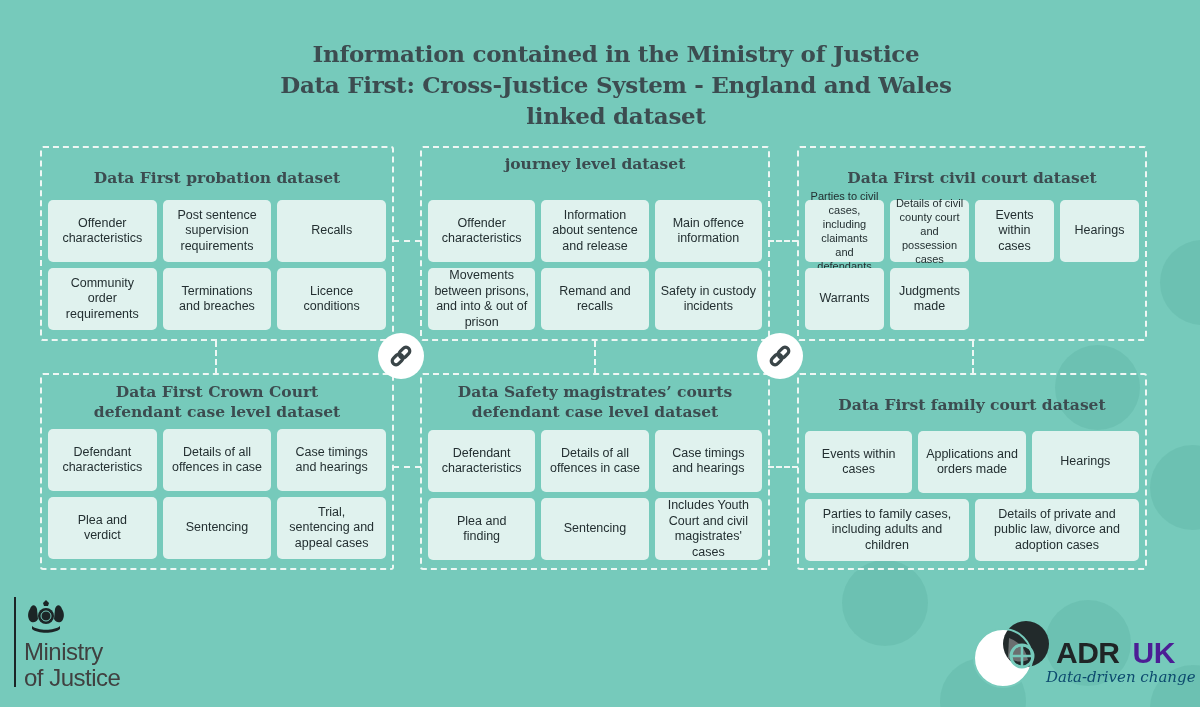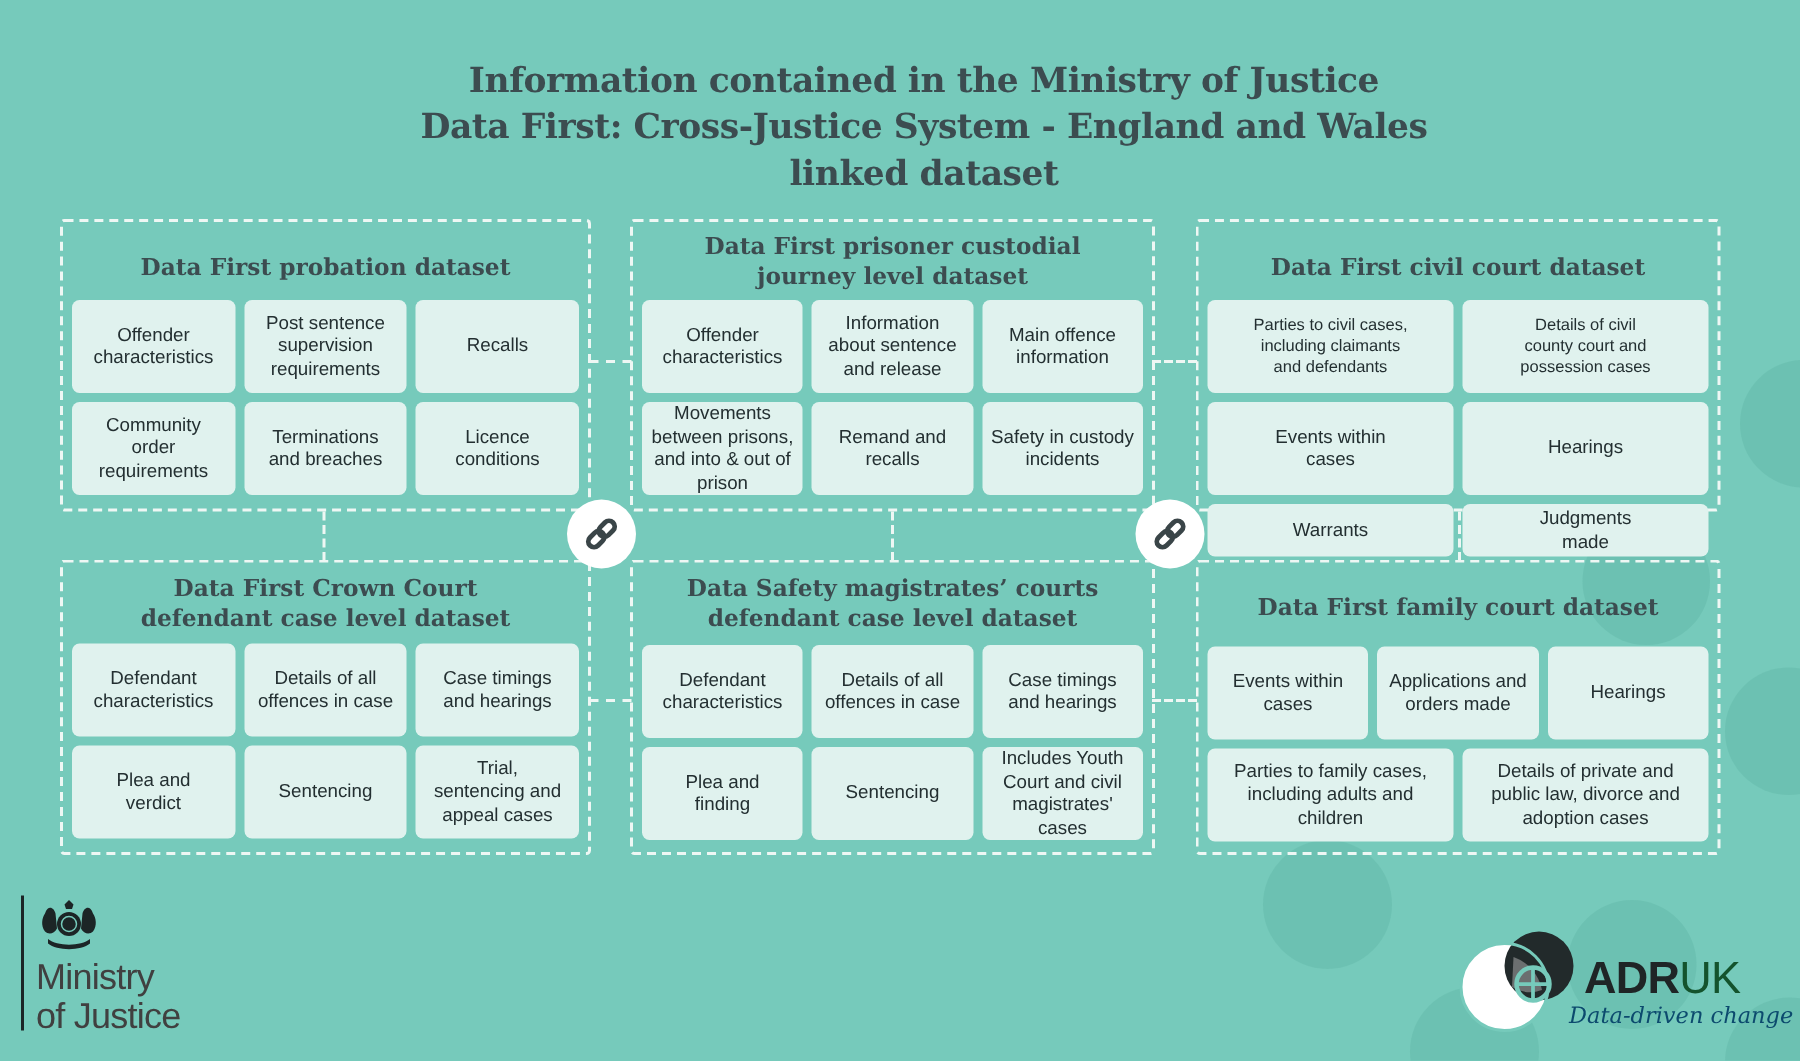--- a/index.html
+++ b/index.html
@@ -62,21 +62,21 @@
     white-space: nowrap;
   }
   .moj-text span { display: block; }
   .adr-logo { position: absolute; left: 972px; top: 618px; }
   .adr-word {
     position: absolute; left: 84px; top: 20px;
     font-family: "Liberation Sans", sans-serif; font-size: 30px; line-height: 30px;
     white-space: nowrap; letter-spacing: -0.5px;
   }
   .adr-word .adr { font-weight: bold; color: #1f2526; }
-  .adr-word .uk { font-weight: normal; color: #14532d; }
+  .adr-word .uk { font-weight: bold; color: #4c1d95; margin-left: 13px; }
   .adr-tag {
     position: absolute; left: 74px; top: 50px;
     font-family: "DejaVu Serif", "Liberation Serif", serif; font-style: italic;
     font-size: 15px; color: #0c4a6e; white-space: nowrap;
   }
 </style>
 </head>
 <body>
 
 <div class="bg-circle" style="left:1160px;top:240px;width:85px;height:85px;"></div>
@@ -117,21 +117,20 @@
 requirements</div>
     <div class="cell">Terminations
 and breaches</div>
     <div class="cell">Licence
 conditions</div>
   </div>
 </div>
 
 <div class="panel" style="left:420px;top:146px;width:350px;height:195px;">
   <div class="panel-title" style="top:6px;">
-    <span>Data First prisoner custodial</span>
     <span>journey level dataset</span>
   </div>
   <div class="grid" style="top:52px;grid-template-columns:repeat(3,1fr);grid-template-rows:62px 62px;">
     <div class="cell">Offender
 characteristics</div>
     <div class="cell">Information
 about sentence
 and release</div>
     <div class="cell">Main offence
 information</div>
@@ -143,21 +142,21 @@
 recalls</div>
     <div class="cell">Safety in custody
 incidents</div>
   </div>
 </div>
 
 <div class="panel" style="left:797px;top:146px;width:350px;height:195px;">
   <div class="panel-title" style="top:20px;">
     <span>Data First civil court dataset</span>
   </div>
-  <div class="grid" style="top:52px;grid-template-columns:repeat(2,1fr);grid-template-rows:62px 62px;">
+  <div class="grid" style="top:52px;grid-template-columns:repeat(4,1fr);grid-template-rows:62px 62px;">
     <div class="cell" style="font-size:11px;line-height:14px;">Parties to civil cases,
 including claimants
 and defendants</div>
     <div class="cell" style="font-size:11px;line-height:14px;">Details of civil
 county court and
 possession cases</div>
     <div class="cell">Events within
 cases</div>
     <div class="cell">Hearings</div>
     <div class="cell">Warrants</div>

